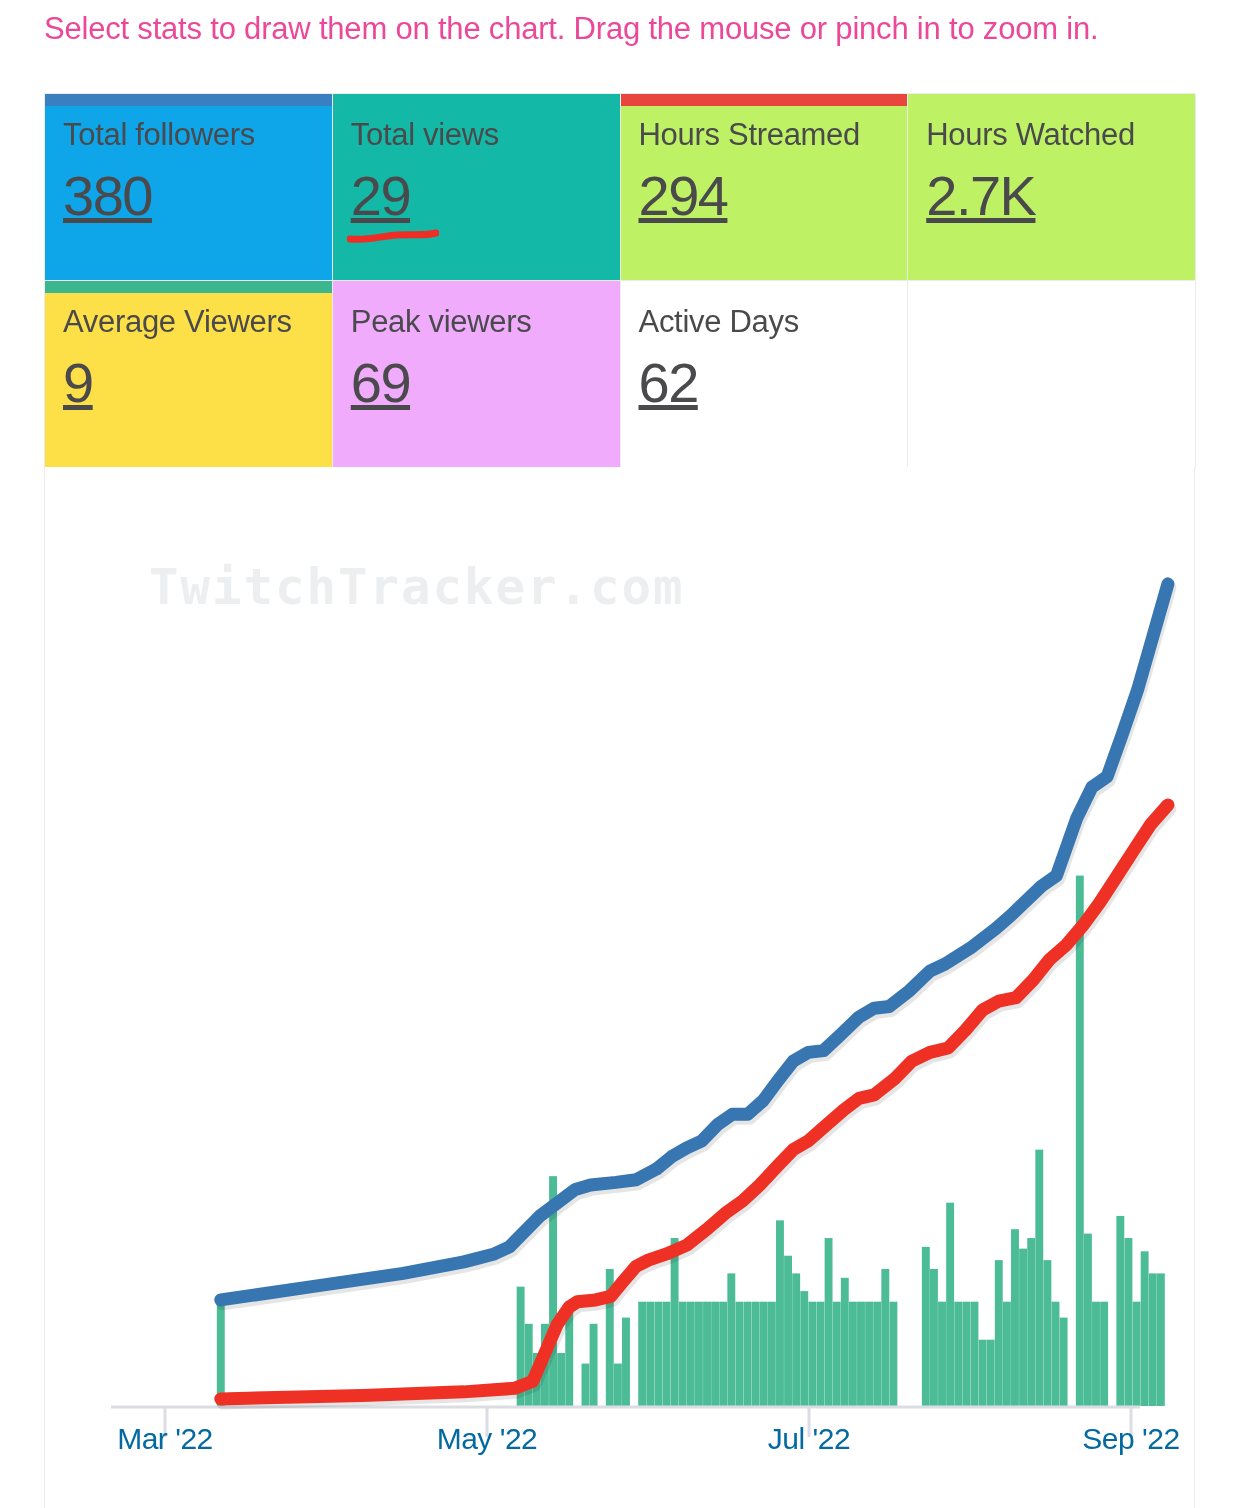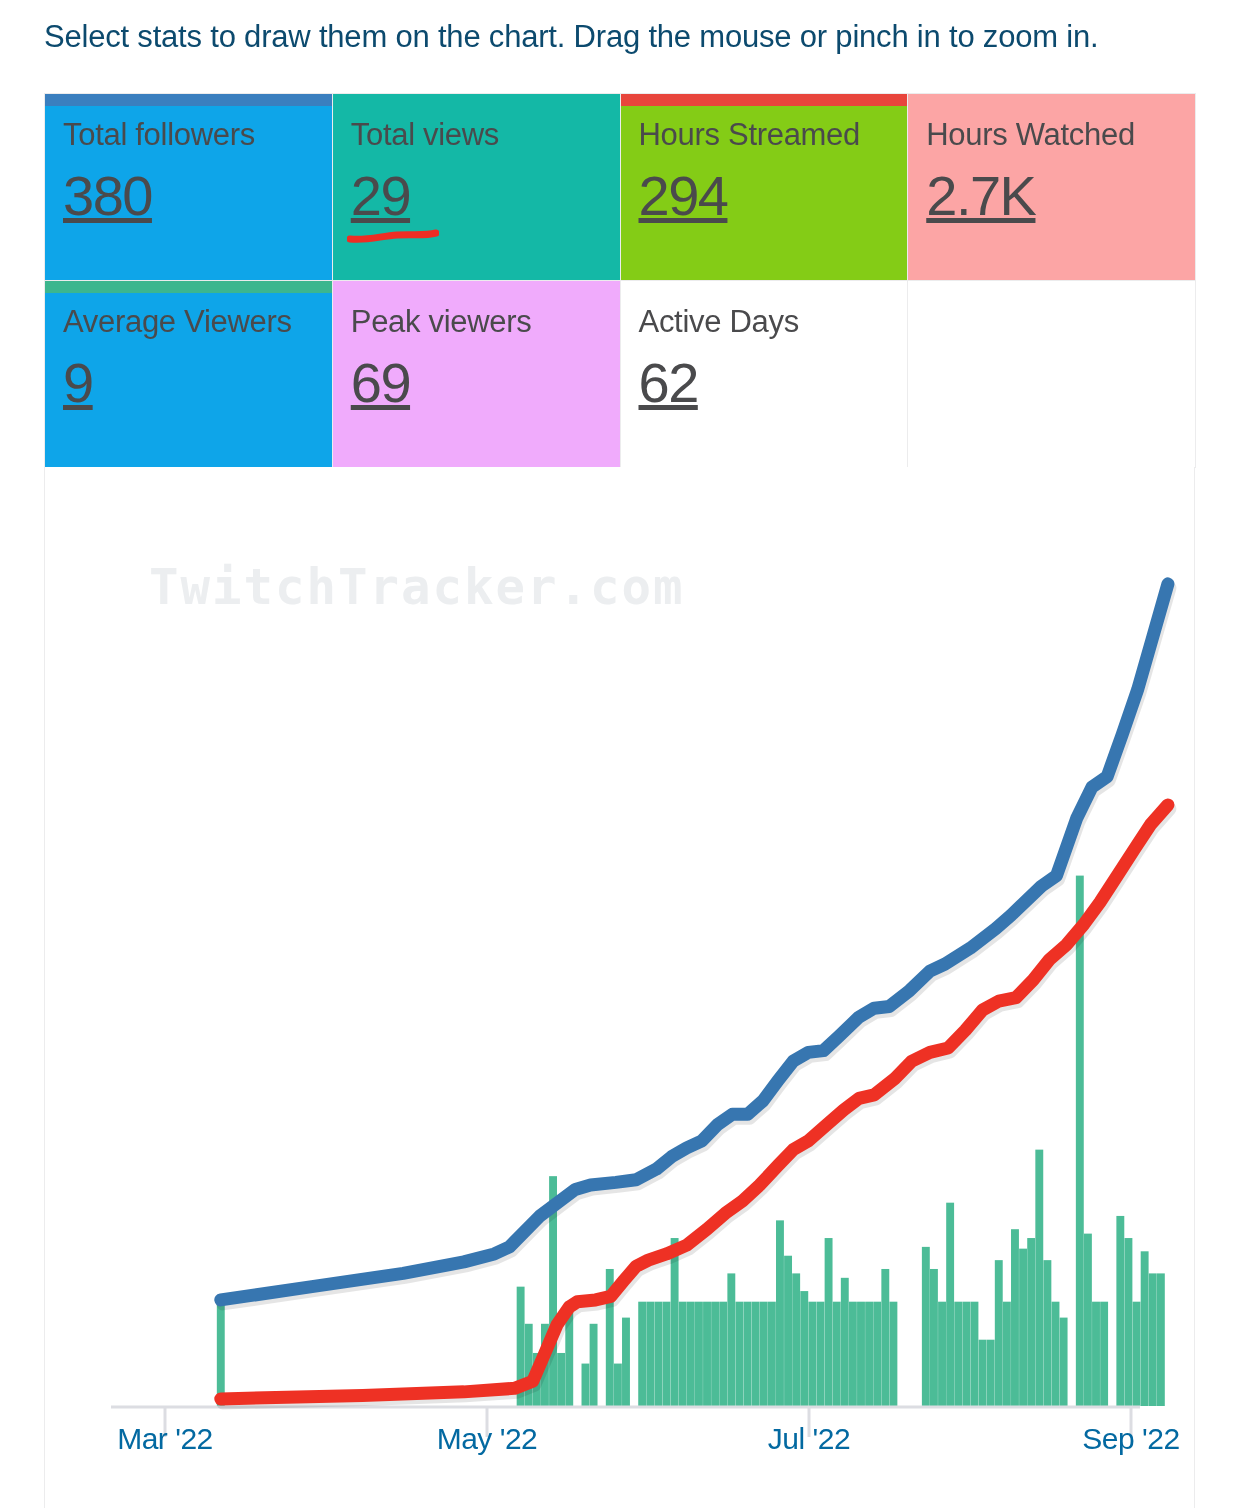--- a/index.html
+++ b/index.html
@@ -13,25 +13,25 @@
     font-family: "Liberation Sans", sans-serif;
     -webkit-font-smoothing: antialiased;
     overflow: hidden;
     position: relative;
   }
 
   
   .intro {
     position: absolute;
     left: 44px;
-    top: 16px;
+    top: 8px;
     width: 1090px;
     font-size: 31px;
     line-height: 1.36;
-    color: #0c4a6e;
+    color: #ec4899;
     letter-spacing: -0.2px;
   }
 
   
   .stats-wrap {
     position: absolute;
     left: 44px;
     top: 93px;
     width: 1151px;
     border-top: 1px solid #ececed;
@@ -149,33 +149,33 @@
     <div class="stat-cell" style="background: #14b8a6;">
       <div class="stat-bar" style="background: transparent;"></div>
       <div class="stat-label">Total views</div>
       <div class="stat-value">
         <span>29</span>
         <svg class="underline-mark" viewBox="0 0 92 16" preserveAspectRatio="none">
           <path d="M3 11 C 20 13, 34 8, 50 7 C 64 6, 78 8, 89 5" stroke="#ee2d24" stroke-width="7" stroke-linecap="round" fill="none"></path>
         </svg>
       </div>
     </div>
-    <div class="stat-cell" style="background: #84cc16;">
+    <div class="stat-cell" style="background: #bef264;">
       <div class="stat-bar" style="background: rgb(232, 69, 60);"></div>
       <div class="stat-label">Hours Streamed</div>
       <div class="stat-value">294</div>
     </div>
-    <div class="stat-cell" style="background: #fca5a5;">
+    <div class="stat-cell" style="background: #bef264;">
       <div class="stat-bar" style="background: transparent;"></div>
       <div class="stat-label">Hours Watched</div>
       <div class="stat-value">2.7K</div>
     </div>
   </div>
   <div class="stats-row">
-    <div class="stat-cell" style="background: #0ea5e9;">
+    <div class="stat-cell" style="background: #fde047;">
       <div class="stat-bar" style="background: rgb(60, 182, 142);"></div>
       <div class="stat-label">Average Viewers</div>
       <div class="stat-value">9</div>
     </div>
     <div class="stat-cell" style="background: #f0abfc;">
       <div class="stat-bar" style="background: transparent;"></div>
       <div class="stat-label">Peak viewers</div>
       <div class="stat-value">69</div>
     </div>
     <div class="stat-cell" style="background: rgb(255, 255, 255);">

